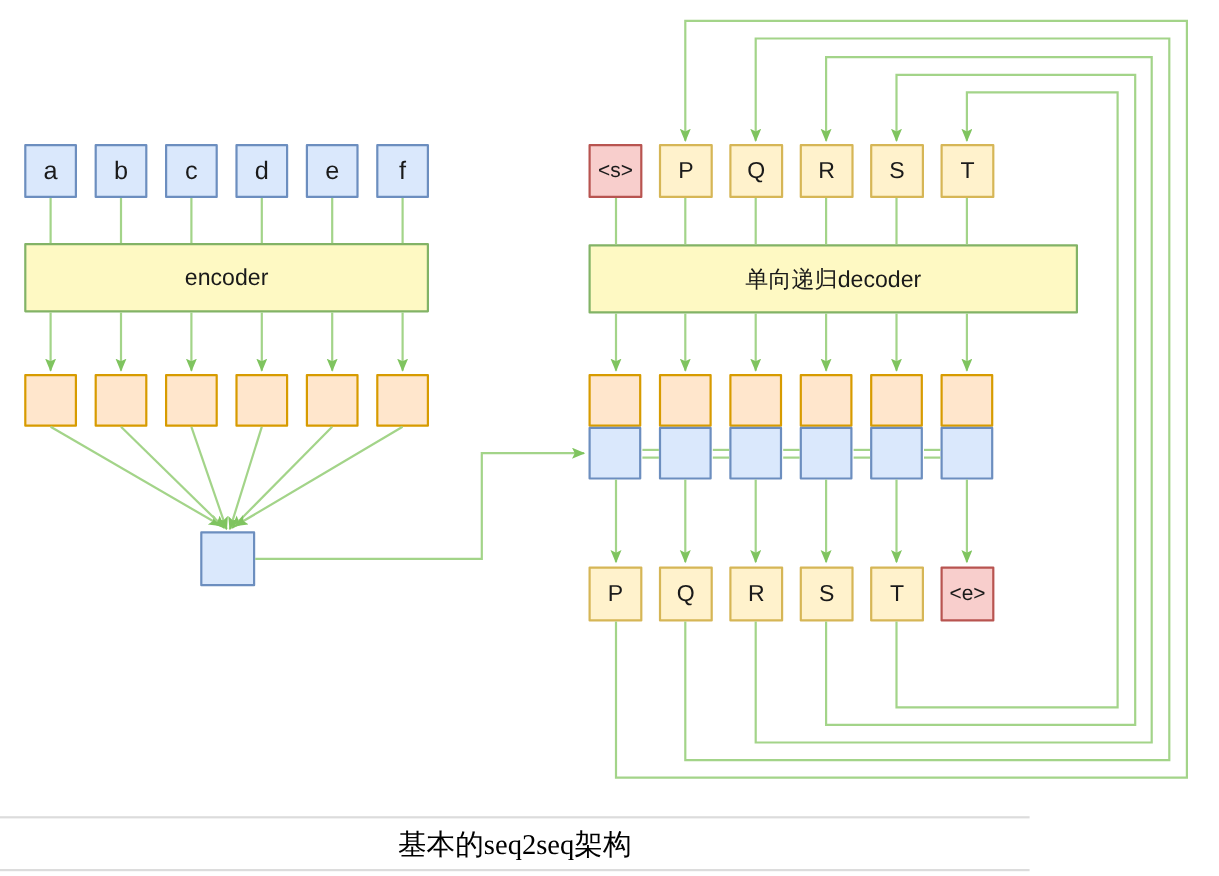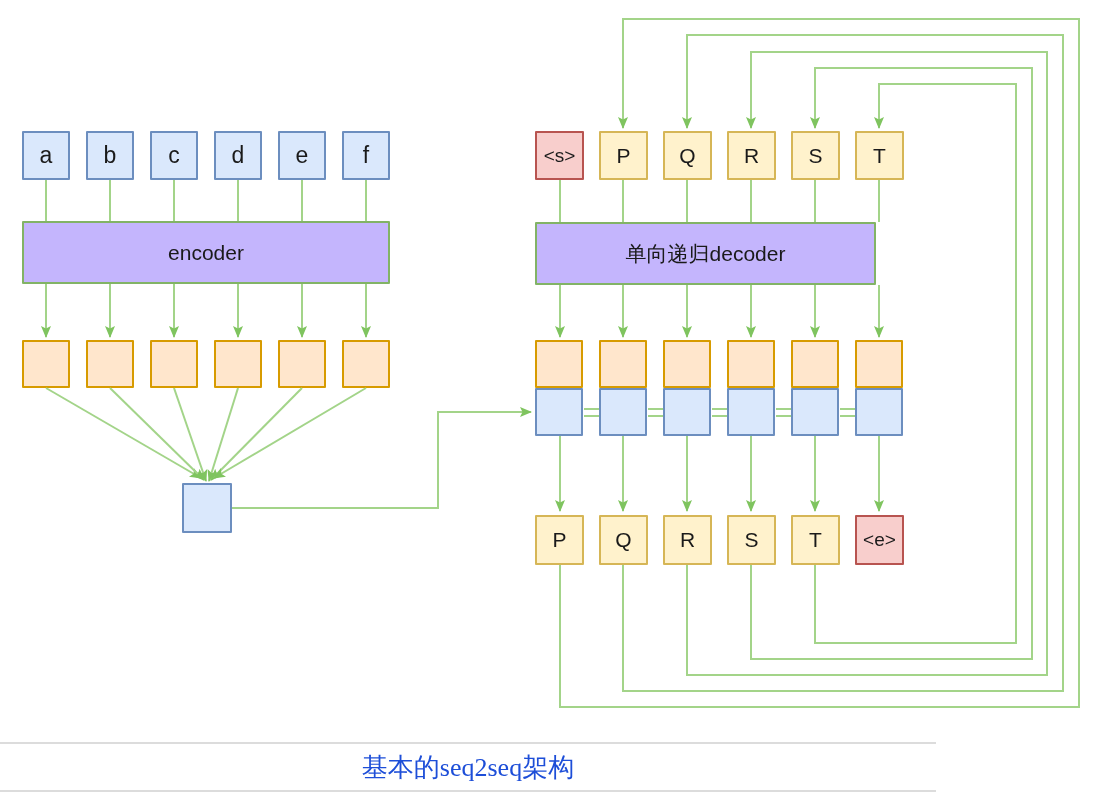--- a/index.html
+++ b/index.html
@@ -14,42 +14,42 @@
   .box{
     position:absolute;
     box-sizing:border-box;
     border:2px solid #000;
     border-radius:1px;
     display:flex;align-items:center;justify-content:center;
     color:#1a1a1a;
     z-index:2;
   }
   .blue  {background:#dae8fc;border-color:#6c8ebf;}
-  .green {background:#c4b5fd;border-color:#82b366;}
+  .green {background:#fef9c3;border-color:#82b366;}
   .orange{background:#ffe6cc;border-color:#d79b00;}
   .yellow{background:#fff2cc;border-color:#d6b656;}
   .red   {background:#f8cecc;border-color:#b85450;}
   .letter{width:48px;height:49px;font-size:23px;}
   .token {width:49px;height:49px;font-size:21px;}
   .tok-sm{font-size:19px;}
   .cell  {width:48px;height:48px;}
   .bar{height:63px;font-size:21px;}
   .ctx{width:50px;height:50px;}
   .freelabel{
     position:absolute;z-index:2;
     font-size:27px;color:#111;letter-spacing:1px;
     white-space:nowrap;
   }
   #caption-band{
     position:absolute;left:0;top:742px;width:936px;height:50px;
     border-top:2px solid #dcdcdc;border-bottom:2px solid #dcdcdc;
     box-sizing:border-box;
     display:flex;align-items:center;justify-content:center;
     font-family:"Liberation Serif", serif;
-    font-size:26px;color:#1d4ed8;
+    font-size:26px;color:#000000;
     z-index:2;
   }
 </style>
 </head>
 <body>
 
 <div id="canvas">
 
   <svg id="wires" viewBox="0 0 1108 796" xmlns="http://www.w3.org/2000/svg">
     <defs>
@@ -159,21 +159,21 @@
   <div class="box blue ctx" style="left:182px;top:483px"></div>
 
 
   <div class="box red token tok-sm" style="left:535px;top:131px">&lt;s&gt;</div>
   <div class="box yellow token" style="left:599px;top:131px">P</div>
   <div class="box yellow token" style="left:663px;top:131px">Q</div>
   <div class="box yellow token" style="left:727px;top:131px">R</div>
   <div class="box yellow token" style="left:791px;top:131px">S</div>
   <div class="box yellow token" style="left:855px;top:131px">T</div>
 
-  <div class="box green bar" style="left:535px;top:222px;width:341px">
+  <div class="box green bar" style="left:535px;top:222px;width:445px">
     <span>单向递归decoder</span>
   </div>
 
   <div class="box orange cell" style="left:535px;top:340px"></div>
   <div class="box orange cell" style="left:599px;top:340px"></div>
   <div class="box orange cell" style="left:663px;top:340px"></div>
   <div class="box orange cell" style="left:727px;top:340px"></div>
   <div class="box orange cell" style="left:791px;top:340px"></div>
   <div class="box orange cell" style="left:855px;top:340px"></div>
 

